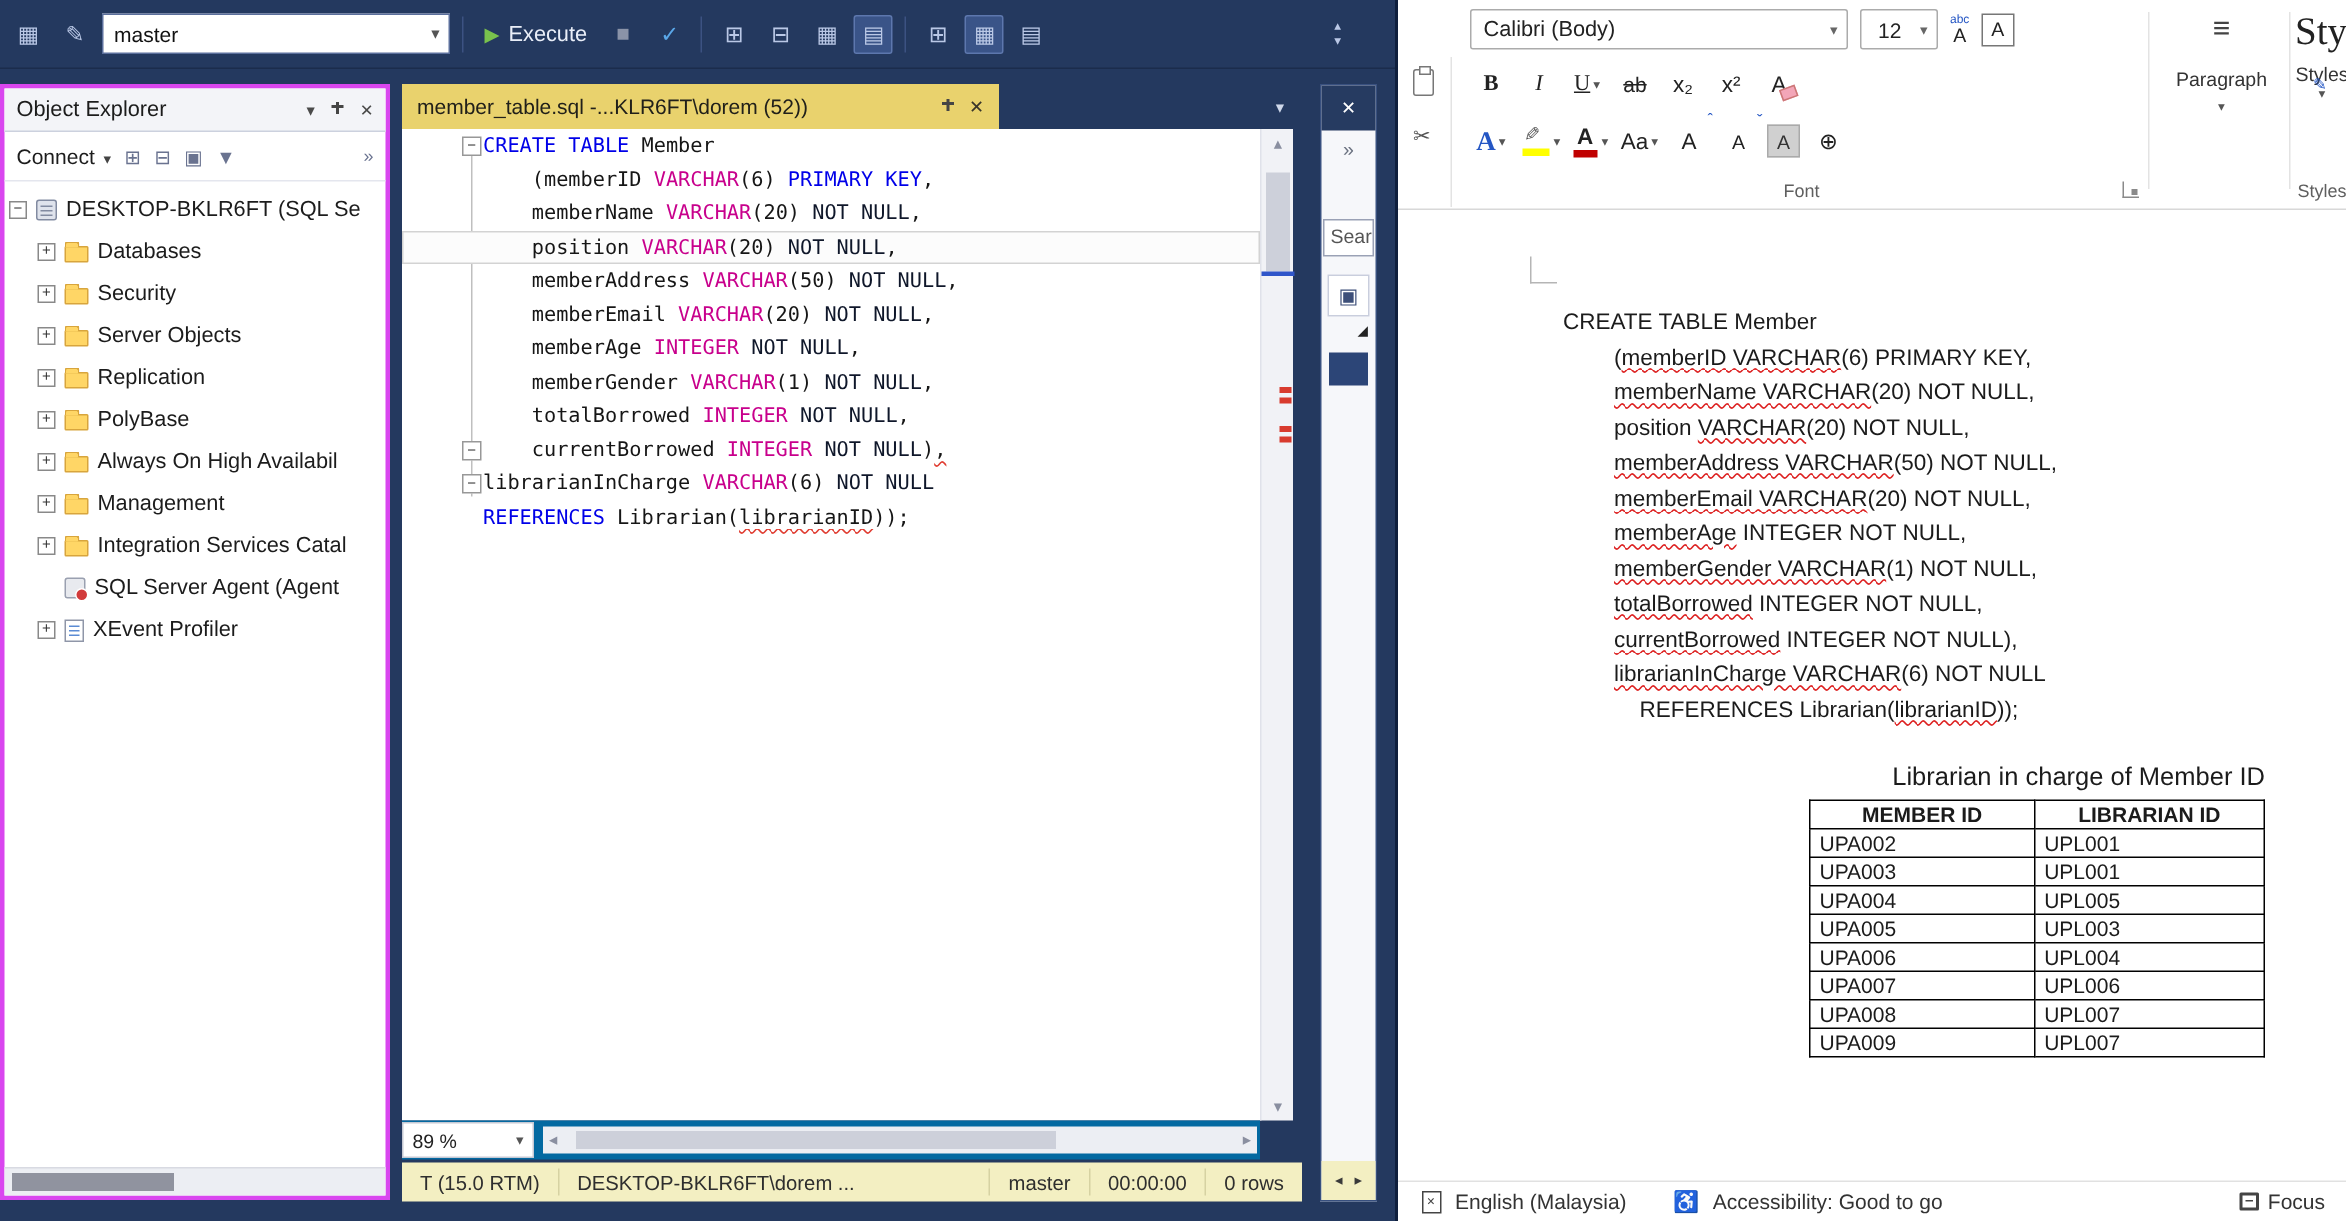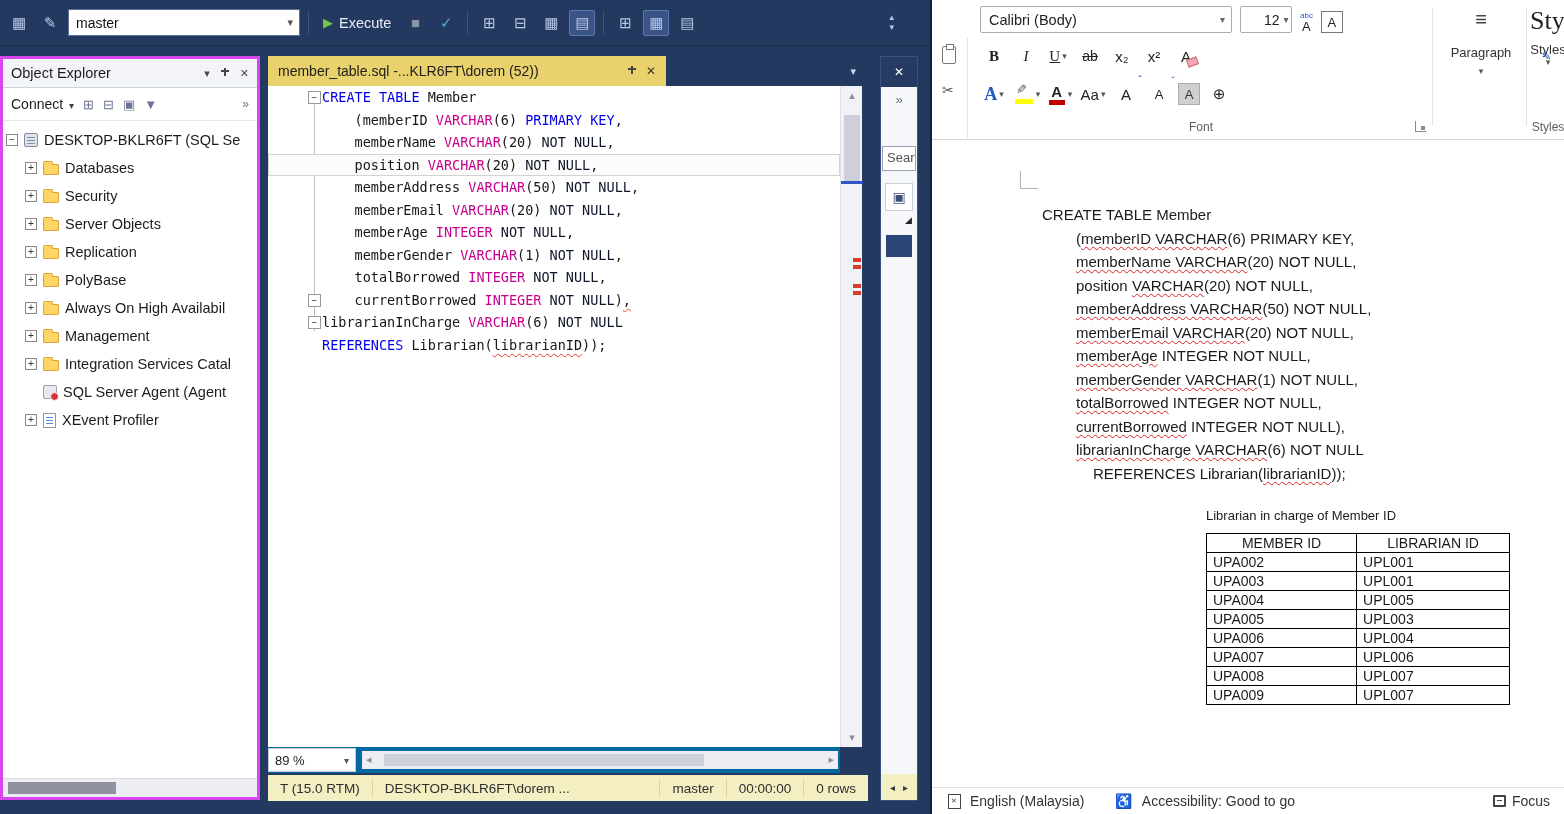--- a/index.html
+++ b/index.html
@@ -122,25 +122,25 @@
     border-bottom:1px solid #d8d8d8}
   .clipcol{position:absolute;left:0;top:38px;width:36px;height:100px;color:#555;
     border-right:1px solid #e3e3e3}
   .clipboard-shape{position:absolute;left:10px;top:8px;width:14px;height:18px;
     border:1px solid #777;border-radius:2px}
   .clipboard-shape::before{content:"";position:absolute;left:3px;top:-3px;width:6px;height:4px;
     background:#fff;border:1px solid #777}
   .clipcol .scis{position:absolute;left:10px;top:44px;font-size:14px}
 
   .fontgroup{position:absolute;left:40px;top:0;width:458px;height:140px}
-  .r1{position:absolute;left:8px;top:6px;display:flex;align-items:flex-end;gap:8px}
+  .r1{position:absolute;left:8px;top:6px;display:flex;align-items:center;gap:8px}
   .fcombo{width:252px;height:27px;border:1px solid #ababab;border-radius:2px;display:flex;
     align-items:center;justify-content:space-between;padding:0 2px 0 8px;font-size:14.5px;color:#222}
   .scombo{width:52px;height:27px;border:1px solid #ababab;border-radius:2px;display:flex;
-    align-items:center;justify-content:space-between;padding:0 2px 0 23px;font-size:14px;color:#222}
+    align-items:center;justify-content:space-between;padding:0 2px 0 11px;font-size:14px;color:#222}
   .ccaret{color:#666;font-size:10px;padding:0 4px}
   .phon{display:flex;flex-direction:column;align-items:center;line-height:1}
   .phon .t{font-size:8px;color:#2456c4}
   .phon .b{font-size:13px;color:#222}
   .borderA{width:22px;height:22px;border:1px solid #777;display:flex;align-items:center;
     justify-content:center;font-size:13px;color:#222}
   .r2{position:absolute;left:8px;top:42px;display:flex;align-items:center;gap:4px}
   .r3{position:absolute;left:8px;top:80px;display:flex;align-items:center;gap:5px}
   .rbtn{min-width:28px;height:28px;display:flex;align-items:center;justify-content:center;
     color:#222;font-size:15px;border-radius:2px;gap:2px}
@@ -183,24 +183,24 @@
   .stylesgroup .caret{font-size:9px;color:#555}
   .styles-glabel{position:absolute;left:-10px;top:120px;width:56px;text-align:center;font-size:12px;color:#5f5f5f}
 
   .doc{position:absolute;left:0;top:141px;width:634px;height:646px;background:#fff;overflow:hidden;color:#1b1b1b}
   .cropmark{position:absolute;left:88px;top:30px;width:18px;height:18px;
     border-left:1px solid #b5b5b5;border-bottom:1px solid #b5b5b5}
   .doc-code{position:absolute;left:110px;top:62px;font-size:15px;line-height:23.5px;white-space:pre}
   .dline.ind1{margin-left:0}.dline.ind2{margin-left:34px}.dline.ind3{margin-left:51px}
   .wsq{text-decoration:underline;text-decoration-style:wavy;text-decoration-color:#d22;
     text-decoration-thickness:1px;text-underline-offset:2px}
-  .caption{position:absolute;left:274px;top:367px;width:304px;text-align:left;font-size:13px}
+  .caption{position:absolute;left:274px;top:367px;width:304px;text-align:right;font-size:17px}
   .wtable{position:absolute;left:274px;top:392px;width:304px;border-collapse:collapse;font-size:14px}
   .wtable th,.wtable td{border:1px solid #000;height:19px;padding:0 6px}
-  .wtable th{font-weight:normal;text-align:center;width:172px}
+  .wtable th{font-weight:bold;text-align:center;width:172px}
   .wtable td{text-align:left}
 
   .wstatus{position:absolute;left:0;bottom:0;width:634px;height:27px;background:#fff;
     border-top:1px solid #e1e1e1;display:flex;align-items:center;padding:0 16px;gap:9px;
     font-size:14px;color:#333}
   .proof-icon{width:13px;height:15px;border:1px solid #444;position:relative;flex:none}
   .proof-icon::after{content:"✕";position:absolute;left:2px;top:2px;font-size:7px;color:#444}
   .acc-icon{font-size:14px;color:#333;margin-left:22px}
   .wstatus .right{margin-left:auto;display:flex;align-items:center;gap:6px}
   .focus-icon{width:13px;height:12px;border:2px solid #444;border-radius:1px;flex:none;position:relative}

